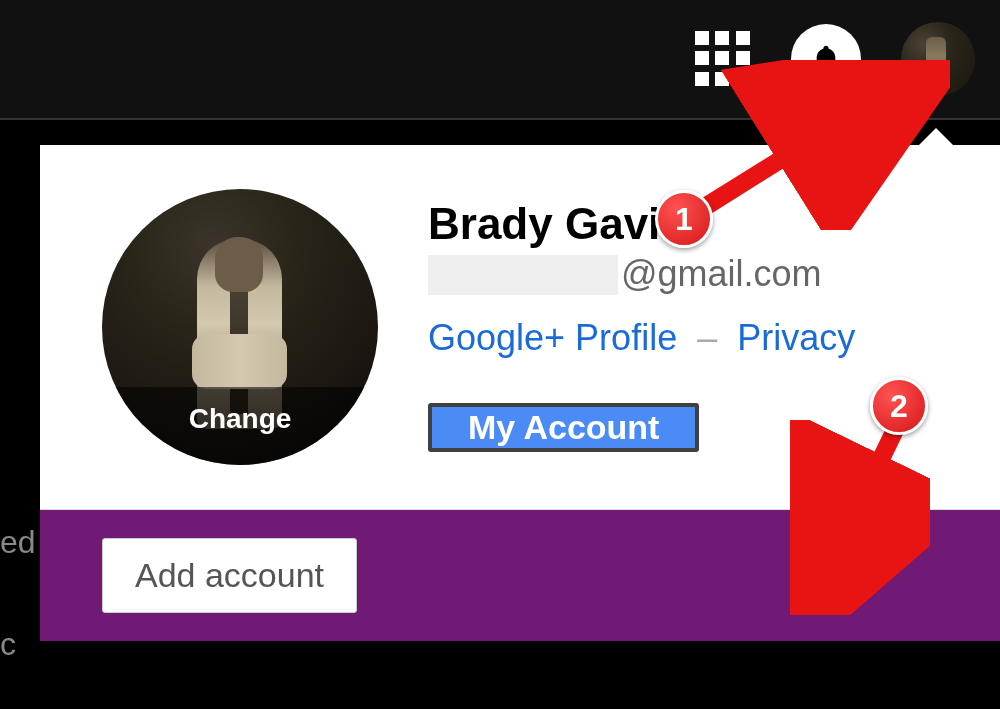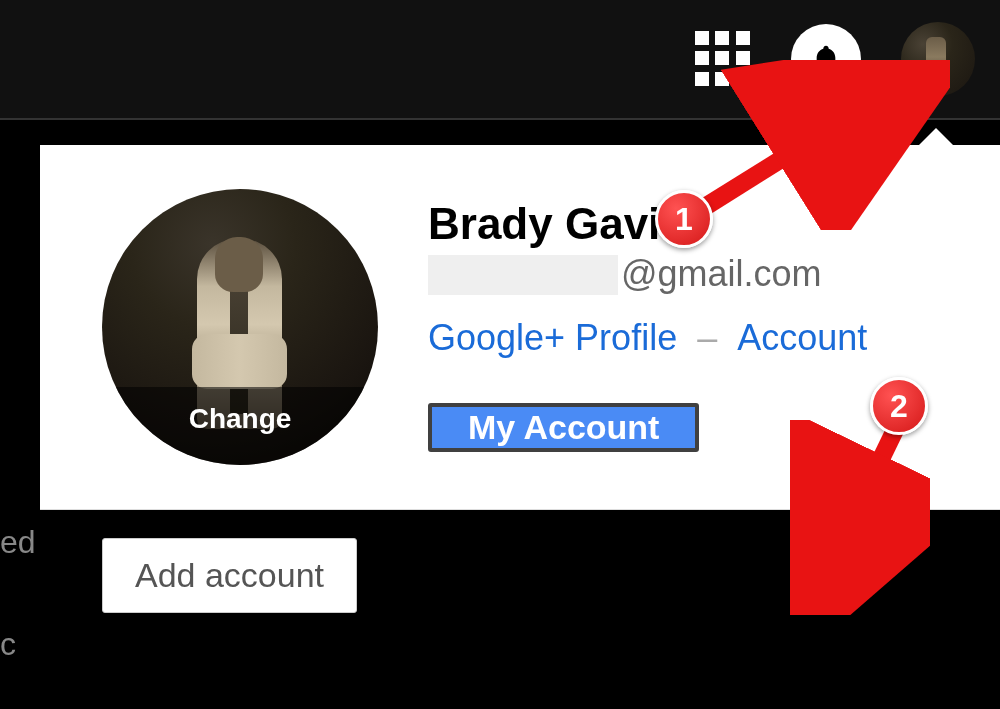--- a/index.html
+++ b/index.html
@@ -202,21 +202,21 @@
       color: #fff;
       border: 4px solid #404040;
       padding: 1px 36px;
       font-size: 34px;
       font-weight: bold;
       cursor: pointer;
       border-radius: 3px;
     }
     .dropdown-footer {
       border-top: 1px solid #ddd;
-      background: #000000;
+      background: #701a75;
       display: flex;
       justify-content: space-between;
       padding: 28px 48px 28px 62px;
     }
     .footer-btn {
       background: #fff;
       border: 1px solid #ccc;
       padding: 17px 32px;
       font-size: 34px;
       color: #555;
@@ -293,21 +293,21 @@
     </div>
     <div class="account-info">
       <div class="user-name">Brady Gavin</div>
       <div class="email-row">
         <div class="email-redacted"></div>
         <span class="email-domain">@gmail.com</span>
       </div>
       <div class="links-row">
         <a>Google+ Profile</a>
         <span class="link-separator">–</span>
-        <a>Account</a>
+        <a>Privacy</a>
       </div>
       <button class="my-account-btn">My Account</button>
     </div>
   </div>
   <div class="dropdown-footer">
     <button class="footer-btn">Add account</button>
   </div>
 </div>
 
 <svg class="arrow-svg" style="top:60px; left:690px; width:260px; height:170px;" viewBox="0 0 260 170">

